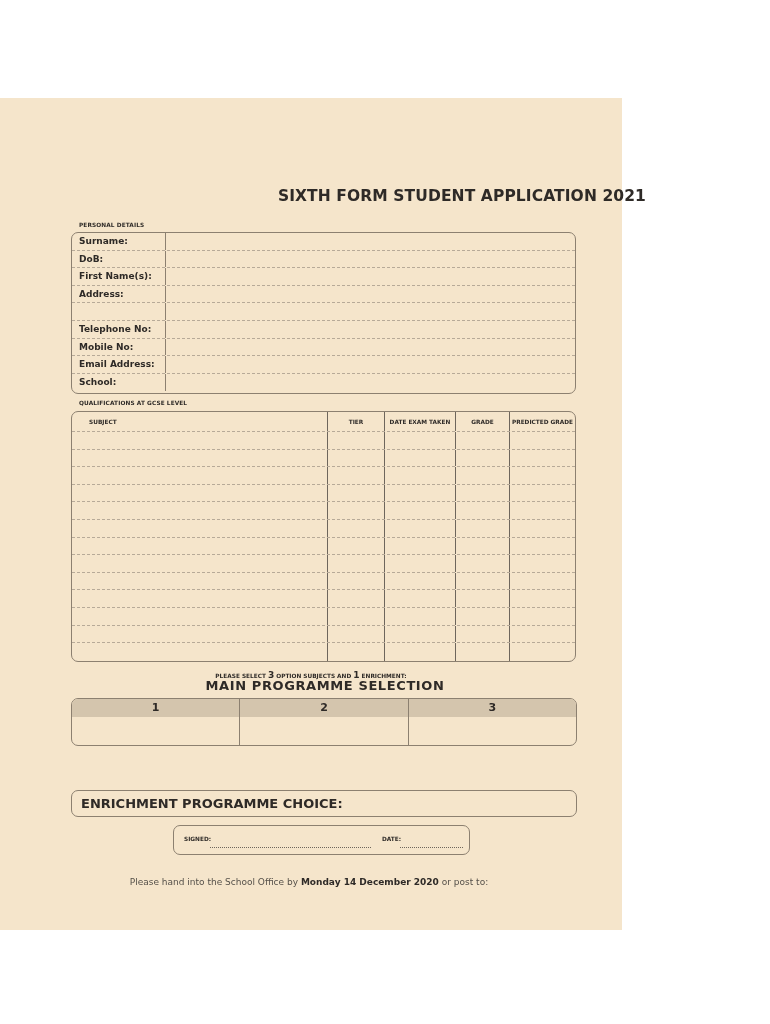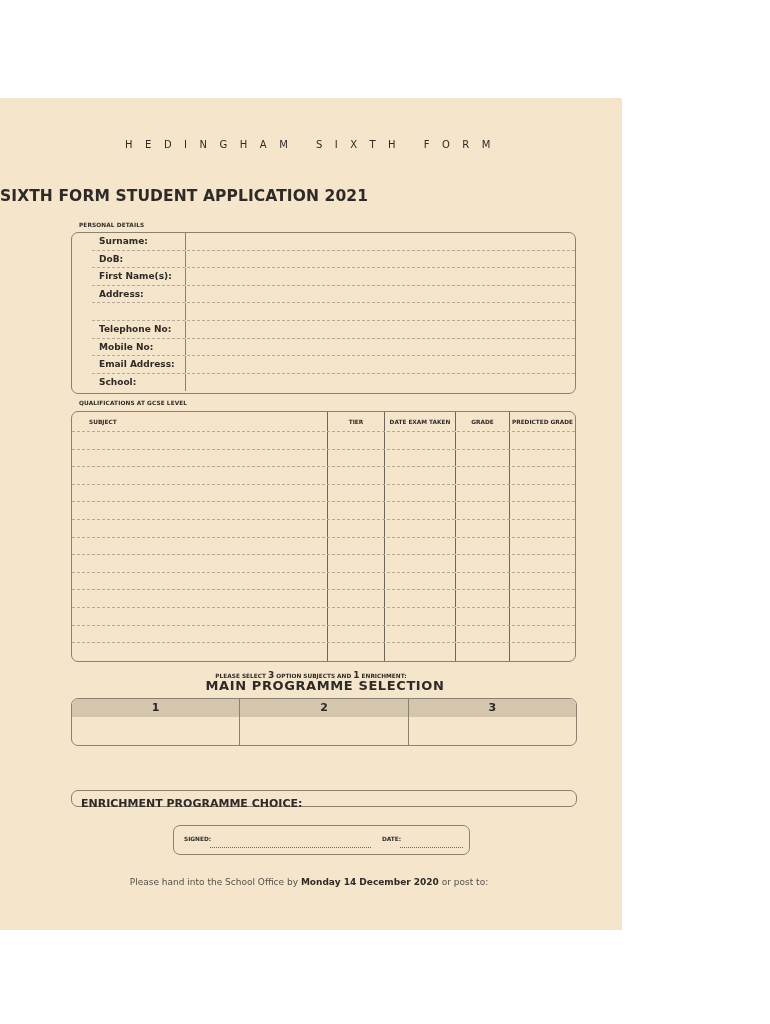--- a/index.html
+++ b/index.html
@@ -2,28 +2,28 @@
 <html><head>
 <meta charset="utf-8">
 <style>
   html, body { margin:0; padding:0; background:#ffffff; }
   body { width:770px; height:1024px; position:relative; overflow:hidden;
          font-family:"DejaVu Sans", sans-serif; color:#2e2a27; }
   .page { position:absolute; left:0; top:98px; width:622px; height:832px; background:#f5e5cb; }
 
   .brand { position:absolute; left:0; width:622px; top:41px; text-align:center;
            font-size:10px; letter-spacing:12.5px; color:#2e2a27; padding-left:6px; box-sizing:border-box; }
-  .title { position:absolute; left:0; width:646px; top:89px; text-align:left;
+  .title { position:absolute; left:0; width:646px; top:89px; text-align:right;
            font-size:15.5px; font-weight:bold; letter-spacing:0.1px; }
   .sec-label { position:absolute; left:79px; font-size:5.8px; font-weight:bold; letter-spacing:0.1px; }
 
   
   .pd-box { position:absolute; left:71px; top:134px; width:505px; height:162px;
             border:1.4px solid #8c8070; border-radius:7px; box-sizing:border-box; overflow:hidden; }
-  .pd-row { height:17.6px; border-bottom:1px dashed #b7aa98; display:flex; box-sizing:border-box;margin-left:20px; }
+  .pd-row { height:17.6px; border-bottom:1px dashed #b7aa98; display:flex; box-sizing:border-box; }
   .pd-row:last-child { border-bottom:none; }
   .pd-label { width:94px; border-right:1.4px solid #8c8070; font-size:9px; font-weight:bold;
               padding-left:7px; line-height:17px; box-sizing:border-box; }
   .pd-value { flex:1; }
 
   
   .q-box { position:absolute; left:71px; top:313px; width:505px; height:251px;
            border:1.4px solid #8c8070; border-radius:7px; box-sizing:border-box; overflow:hidden; }
   .q-row { display:flex; height:17.6px; border-bottom:1px dashed #b7aa98; box-sizing:border-box; }
   .q-row:last-child { border-bottom:none; }
@@ -40,41 +40,40 @@
   .prog-note b { font-size:9px; }
   .prog-title { position:absolute; left:0; width:650px; top:580px; text-align:center; font-size:13px; font-weight:bold; letter-spacing:0.6px; }
   .prog-box { position:absolute; left:71px; top:600px; width:506px; height:48px;
               border:1.4px solid #8c8070; border-radius:7px; box-sizing:border-box; overflow:hidden; display:flex; }
   .prog-col { flex:1; border-right:1.4px solid #8c8070; display:flex; flex-direction:column; }
   .prog-col:last-child { border-right:none; }
   .prog-head { height:18px; background:#d4c5ad; text-align:center; font-size:11px; font-weight:bold; line-height:18px; }
   .prog-body { flex:1; }
 
   
-  .enr-box { position:absolute; left:71px; top:692px; width:506px; height:17px;
+  .enr-box { position:absolute; left:71px; top:692px; width:506px; height:27px;
              border:1.4px solid #8c8070; border-radius:7px; box-sizing:border-box;
-             font-size:11px; font-weight:bold; line-height:25px; padding-left:9px; }
+             font-size:13px; font-weight:bold; line-height:25px; padding-left:9px; }
 
   
   .sig-box { position:absolute; left:173px; top:727px; width:297px; height:30px;
              border:1.4px solid #8c8070; border-radius:7px; box-sizing:border-box; }
   .sig-label { position:absolute; top:10px; font-size:5.8px; font-weight:bold; }
   .sig-line { position:absolute; top:21px; border-bottom:1px dotted #6e665c; height:0; }
 
   .footer1 { position:absolute; left:0; width:618px; top:779px; text-align:center; font-size:9px; color:#555049; }
   .footer1 b { color:#2e2a27; }
   .footer2 { position:absolute; left:0; width:648px; top:794px; text-align:center; font-size:6.6px; color:#555049; letter-spacing:0.3px; }
   .footer2 .tel-num { font-size:10px; letter-spacing:0.2px; }
 </style>
 </head>
 <body>
 
 <div class="page">
 
-  <div class="brand">HEDINGHAM SIXTH FORM</div>
   <div class="title">SIXTH FORM STUDENT APPLICATION 2021</div>
 
   <div class="sec-label" style="top:124px;">PERSONAL DETAILS</div>
 
   <div class="pd-box">
     <div class="pd-row">
       <div class="pd-label">Surname:</div>
       <div class="pd-value"></div>
     </div>
     <div class="pd-row">

